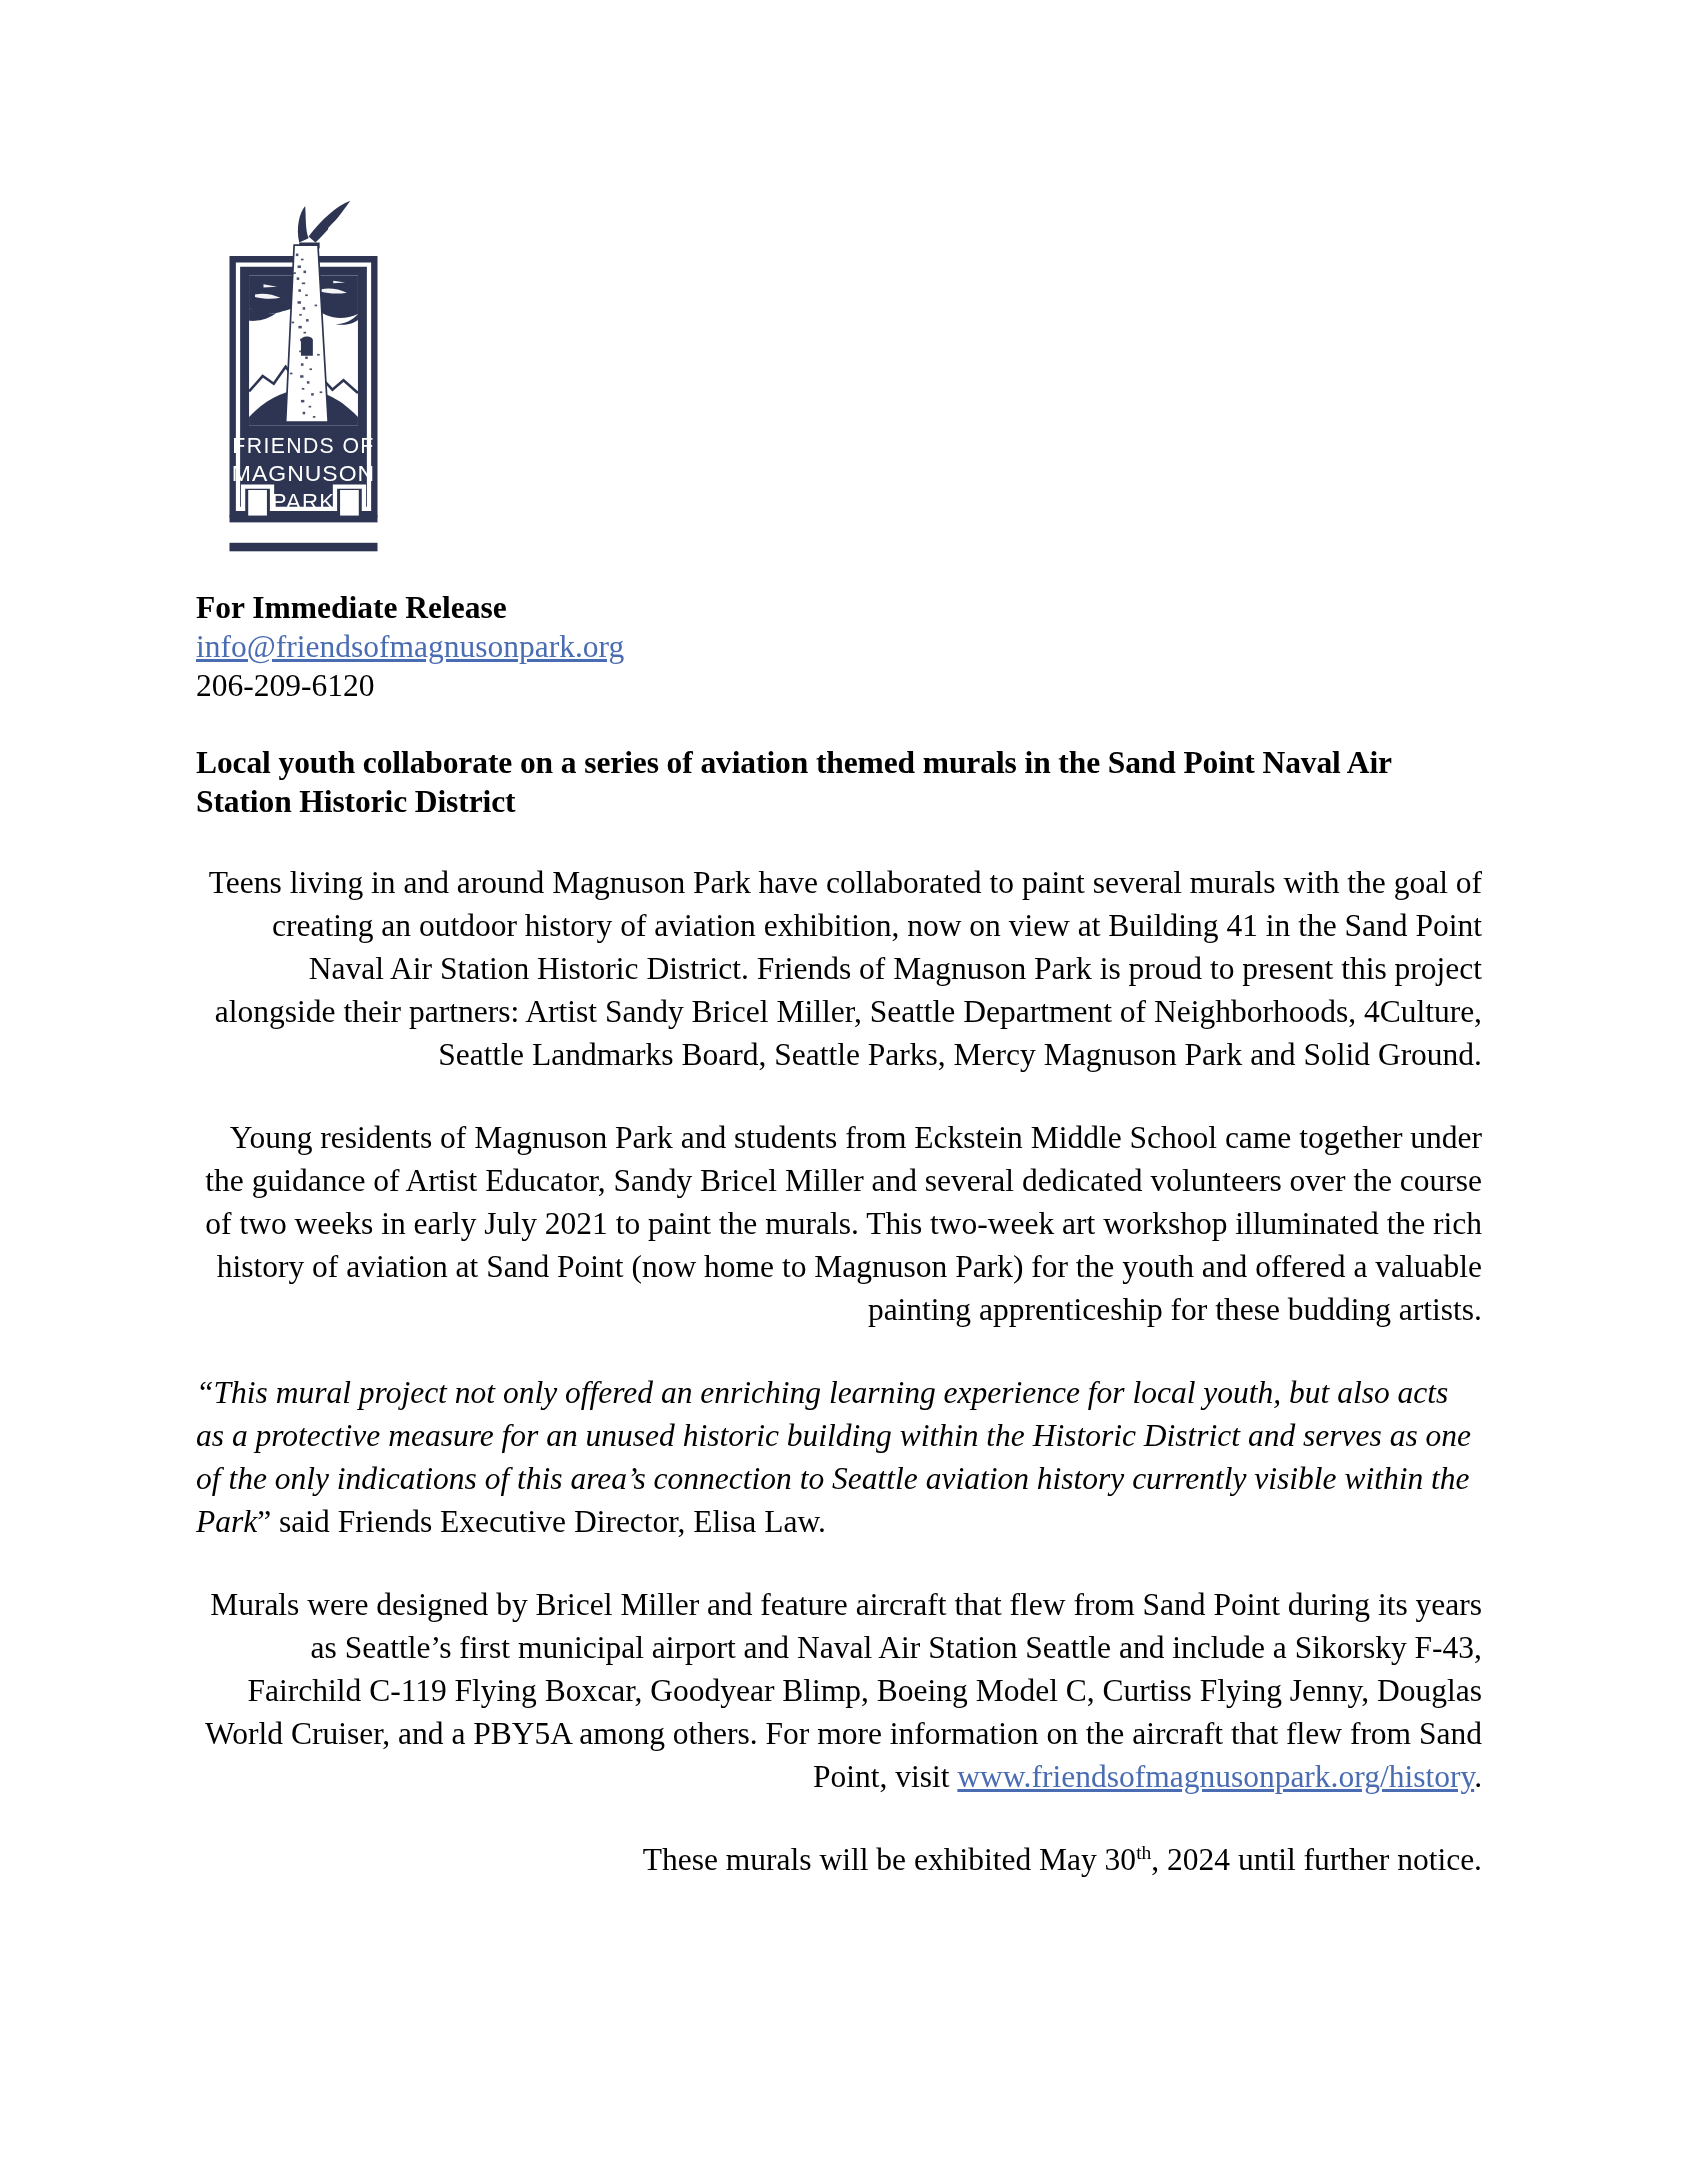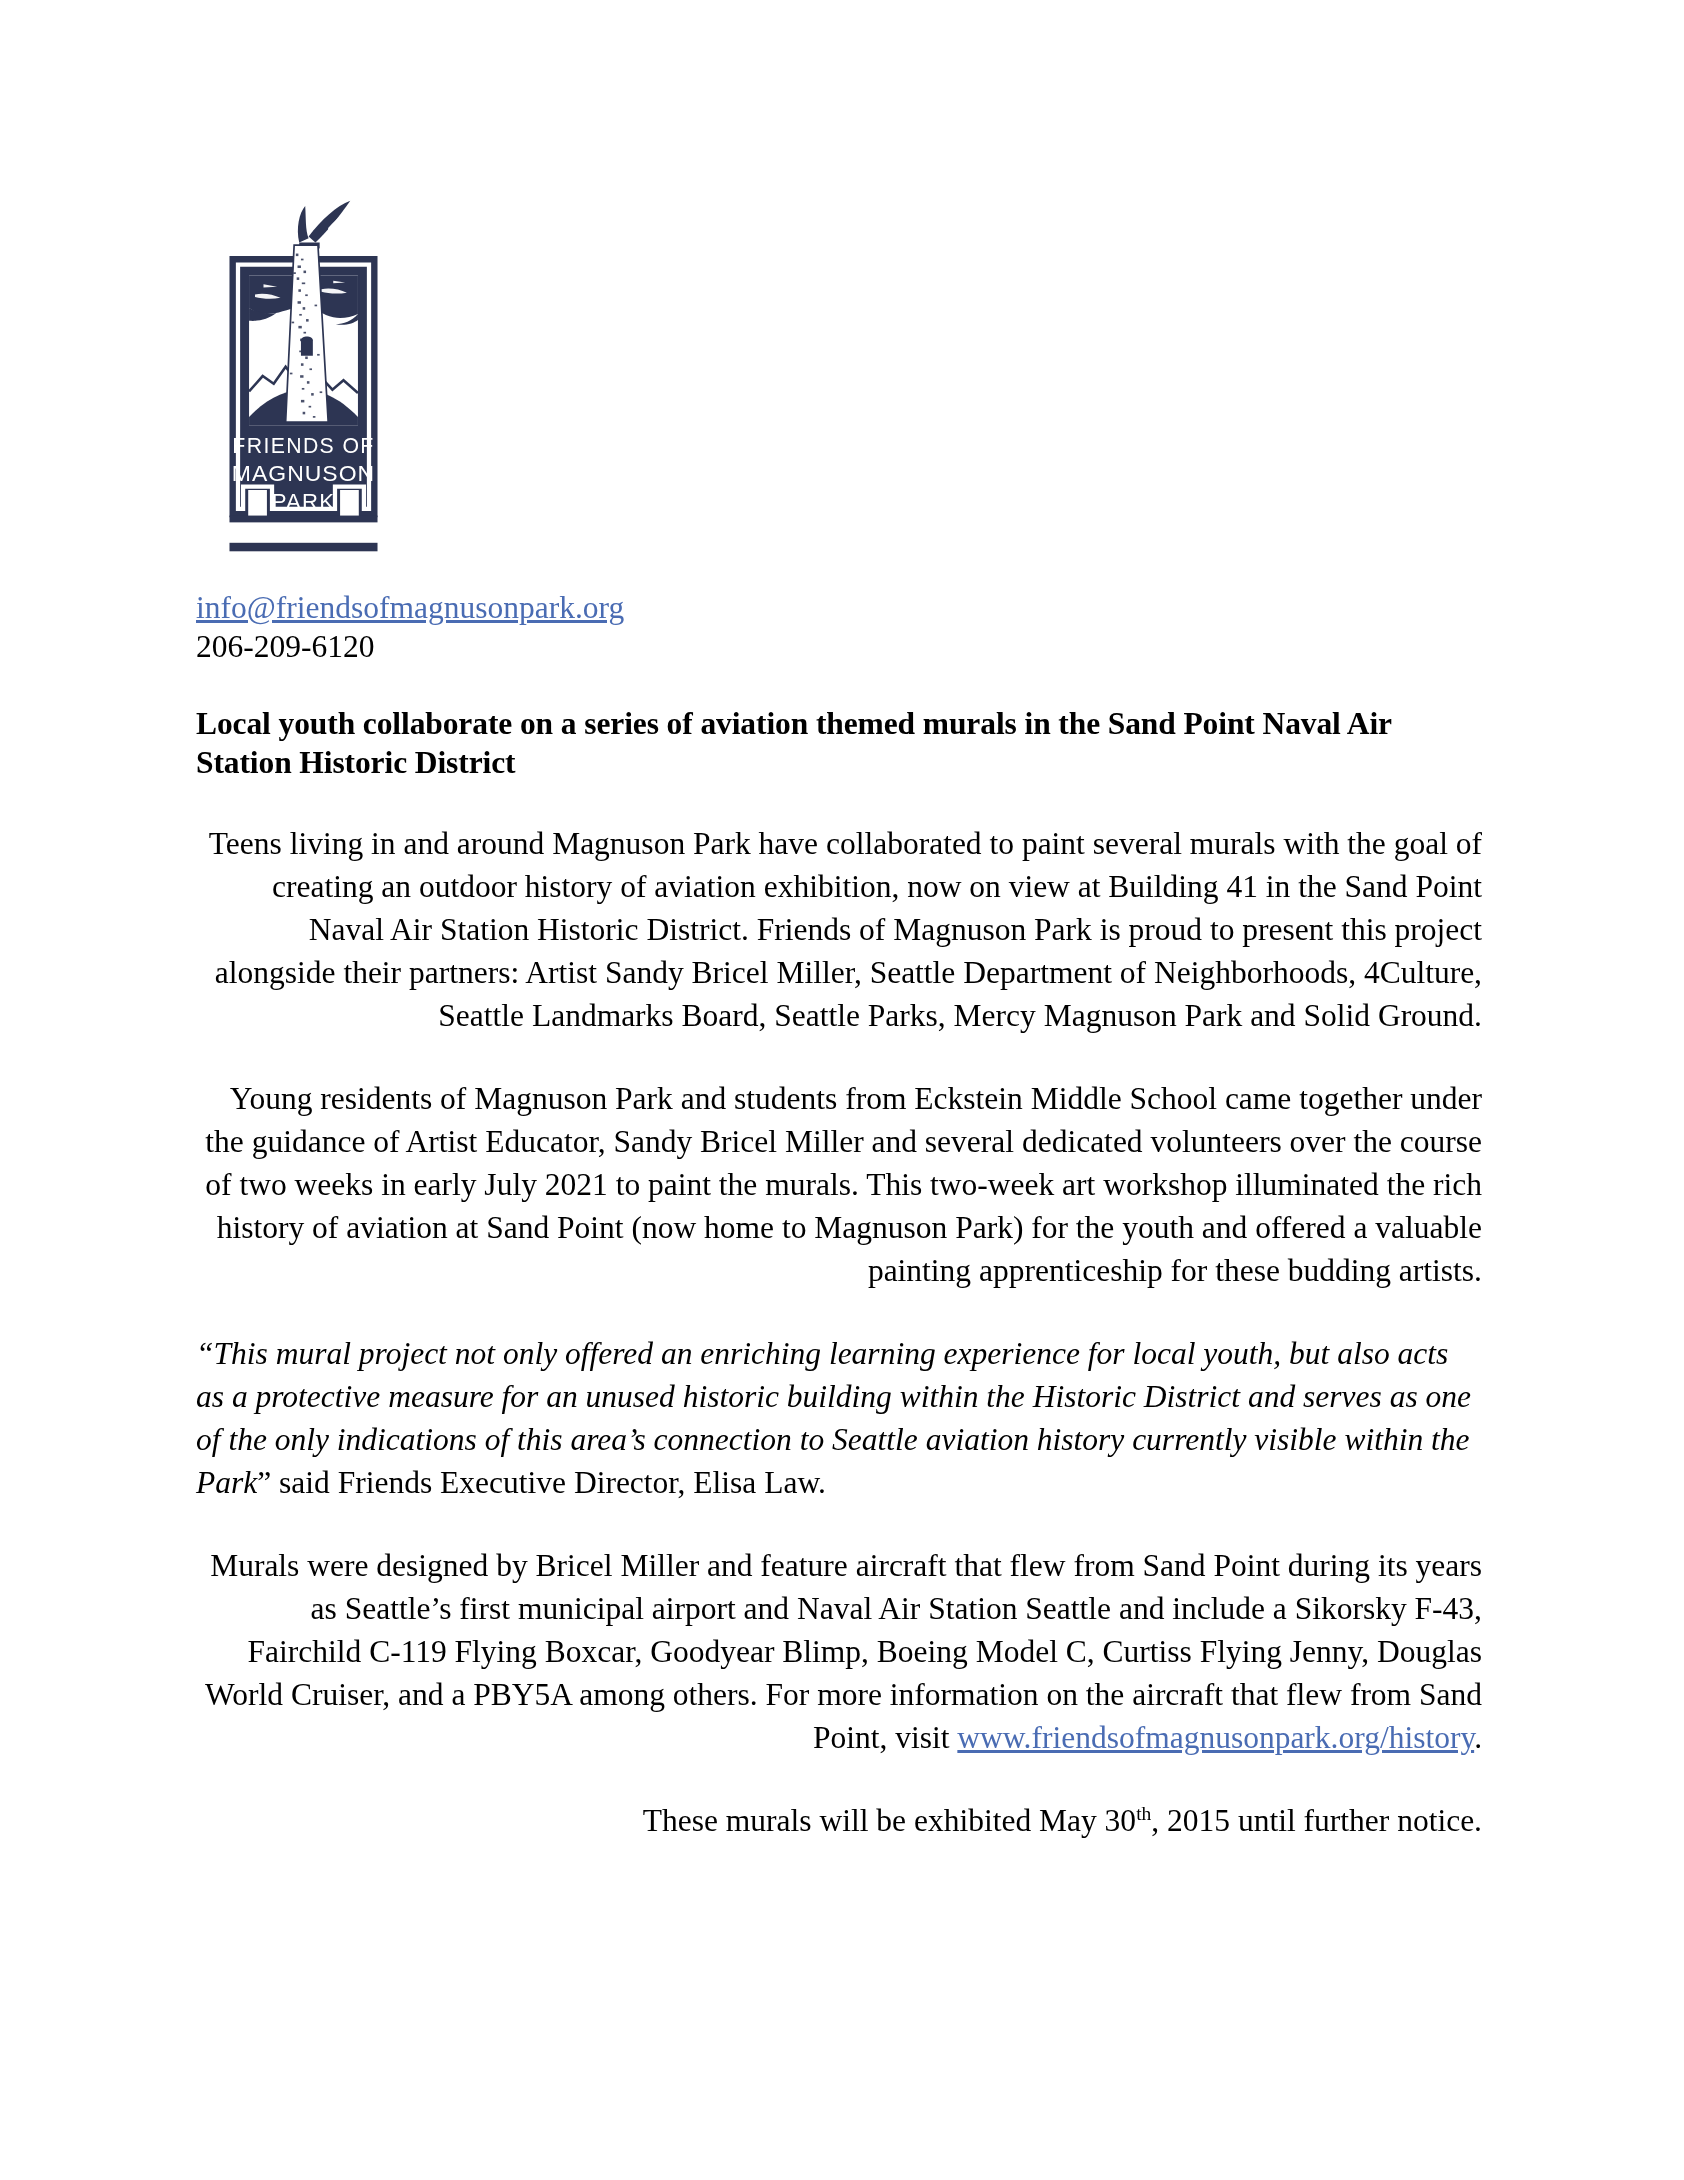--- a/index.html
+++ b/index.html
@@ -178,32 +178,33 @@
       <g fill="#2d3553">
         <rect x="44" y="378" width="174" height="8"></rect>
         <rect x="44" y="410" width="174" height="10"></rect>
       </g>
     </svg>
   </div>
 
   <div class="content">
 
     <div class="contact-block">
+      <div class="release-line">For Immediate Release</div>
       <div><a class="link" href="#">info@friendsofmagnusonpark.org</a></div>
       <div>206-209-6120</div>
     </div>
 
     <h1 class="headline">Local youth collaborate on a series of aviation themed murals in the Sand Point Naval Air Station Historic District</h1>
 
     <p class="body-par">Teens living in and around Magnuson Park have collaborated to paint several murals with the goal of creating an outdoor history of aviation exhibition, now on view at Building 41 in the Sand Point Naval Air Station Historic District. Friends of Magnuson Park is proud to present this project alongside their partners: Artist Sandy Bricel Miller, Seattle Department of Neighborhoods, 4Culture, Seattle Landmarks Board, Seattle Parks, Mercy Magnuson Park and Solid Ground.</p>
 
     <p class="body-par">Young residents of Magnuson Park and students from Eckstein Middle School came together under the guidance of Artist Educator, Sandy Bricel Miller and several dedicated volunteers over the course of two weeks in early July 2021 to paint the murals. This two-week art workshop illuminated the rich history of aviation at Sand Point (now home to Magnuson Park) for the youth and offered a valuable painting apprenticeship for these budding artists.</p>
 
     <p class="quote-par"><span>“</span><span>This mural project not only offered an enriching learning experience for local youth, but also acts as a protective measure for an unused historic building within the Historic District and serves as one of the only indications of this area’s connection to Seattle aviation history currently visible within the Park</span><span class="attrib">” said Friends Executive Director, Elisa Law.</span></p>
 
     <p class="body-par"><span>Murals were designed by Bricel Miller and feature aircraft that flew from Sand Point during its years as Seattle’s first municipal airport and Naval Air Station Seattle and include a Sikorsky F-43, Fairchild C-119 Flying Boxcar, Goodyear Blimp, Boeing Model C, Curtiss Flying Jenny, Douglas World Cruiser, and a PBY5A among others. For more information on the aircraft that flew from Sand Point, visit </span><a class="link" href="#">www.friendsofmagnusonpark.org/history</a><span>.</span></p>
 
-    <p class="body-par"><span>These murals will be exhibited May 30</span><sup class="ord">th</sup><span>, 2015 until further notice.</span></p>
+    <p class="body-par"><span>These murals will be exhibited May 30</span><sup class="ord">th</sup><span>, 2024 until further notice.</span></p>
 
   </div>
 
 </div>
 
 
 </body></html>

